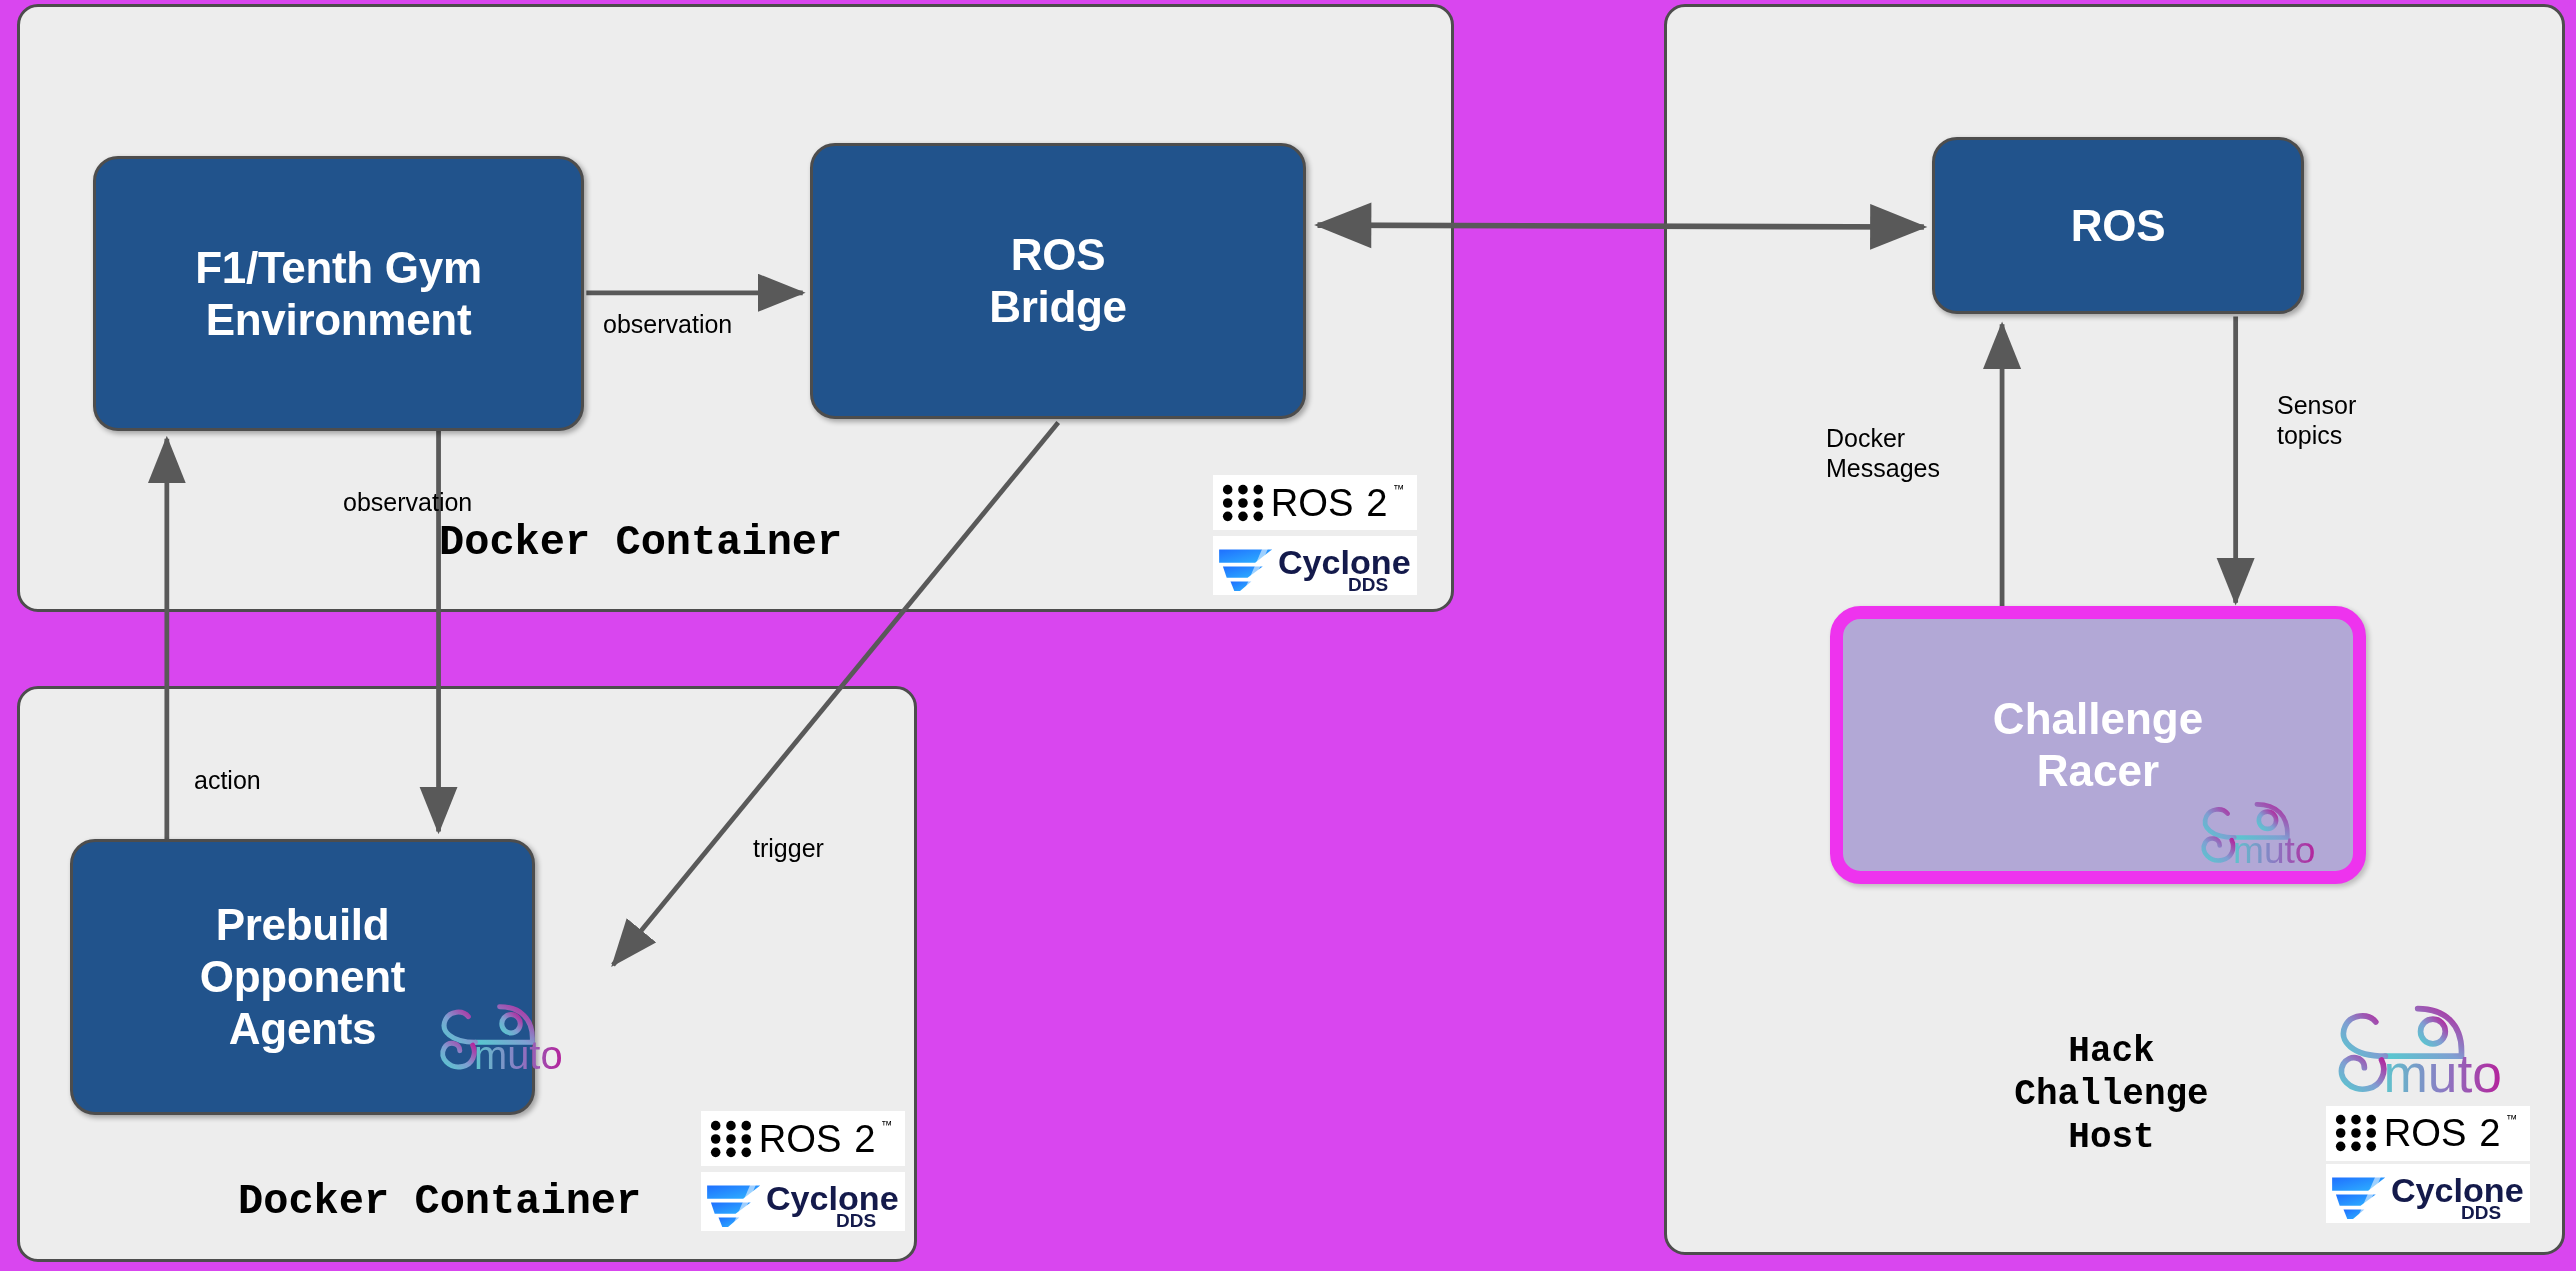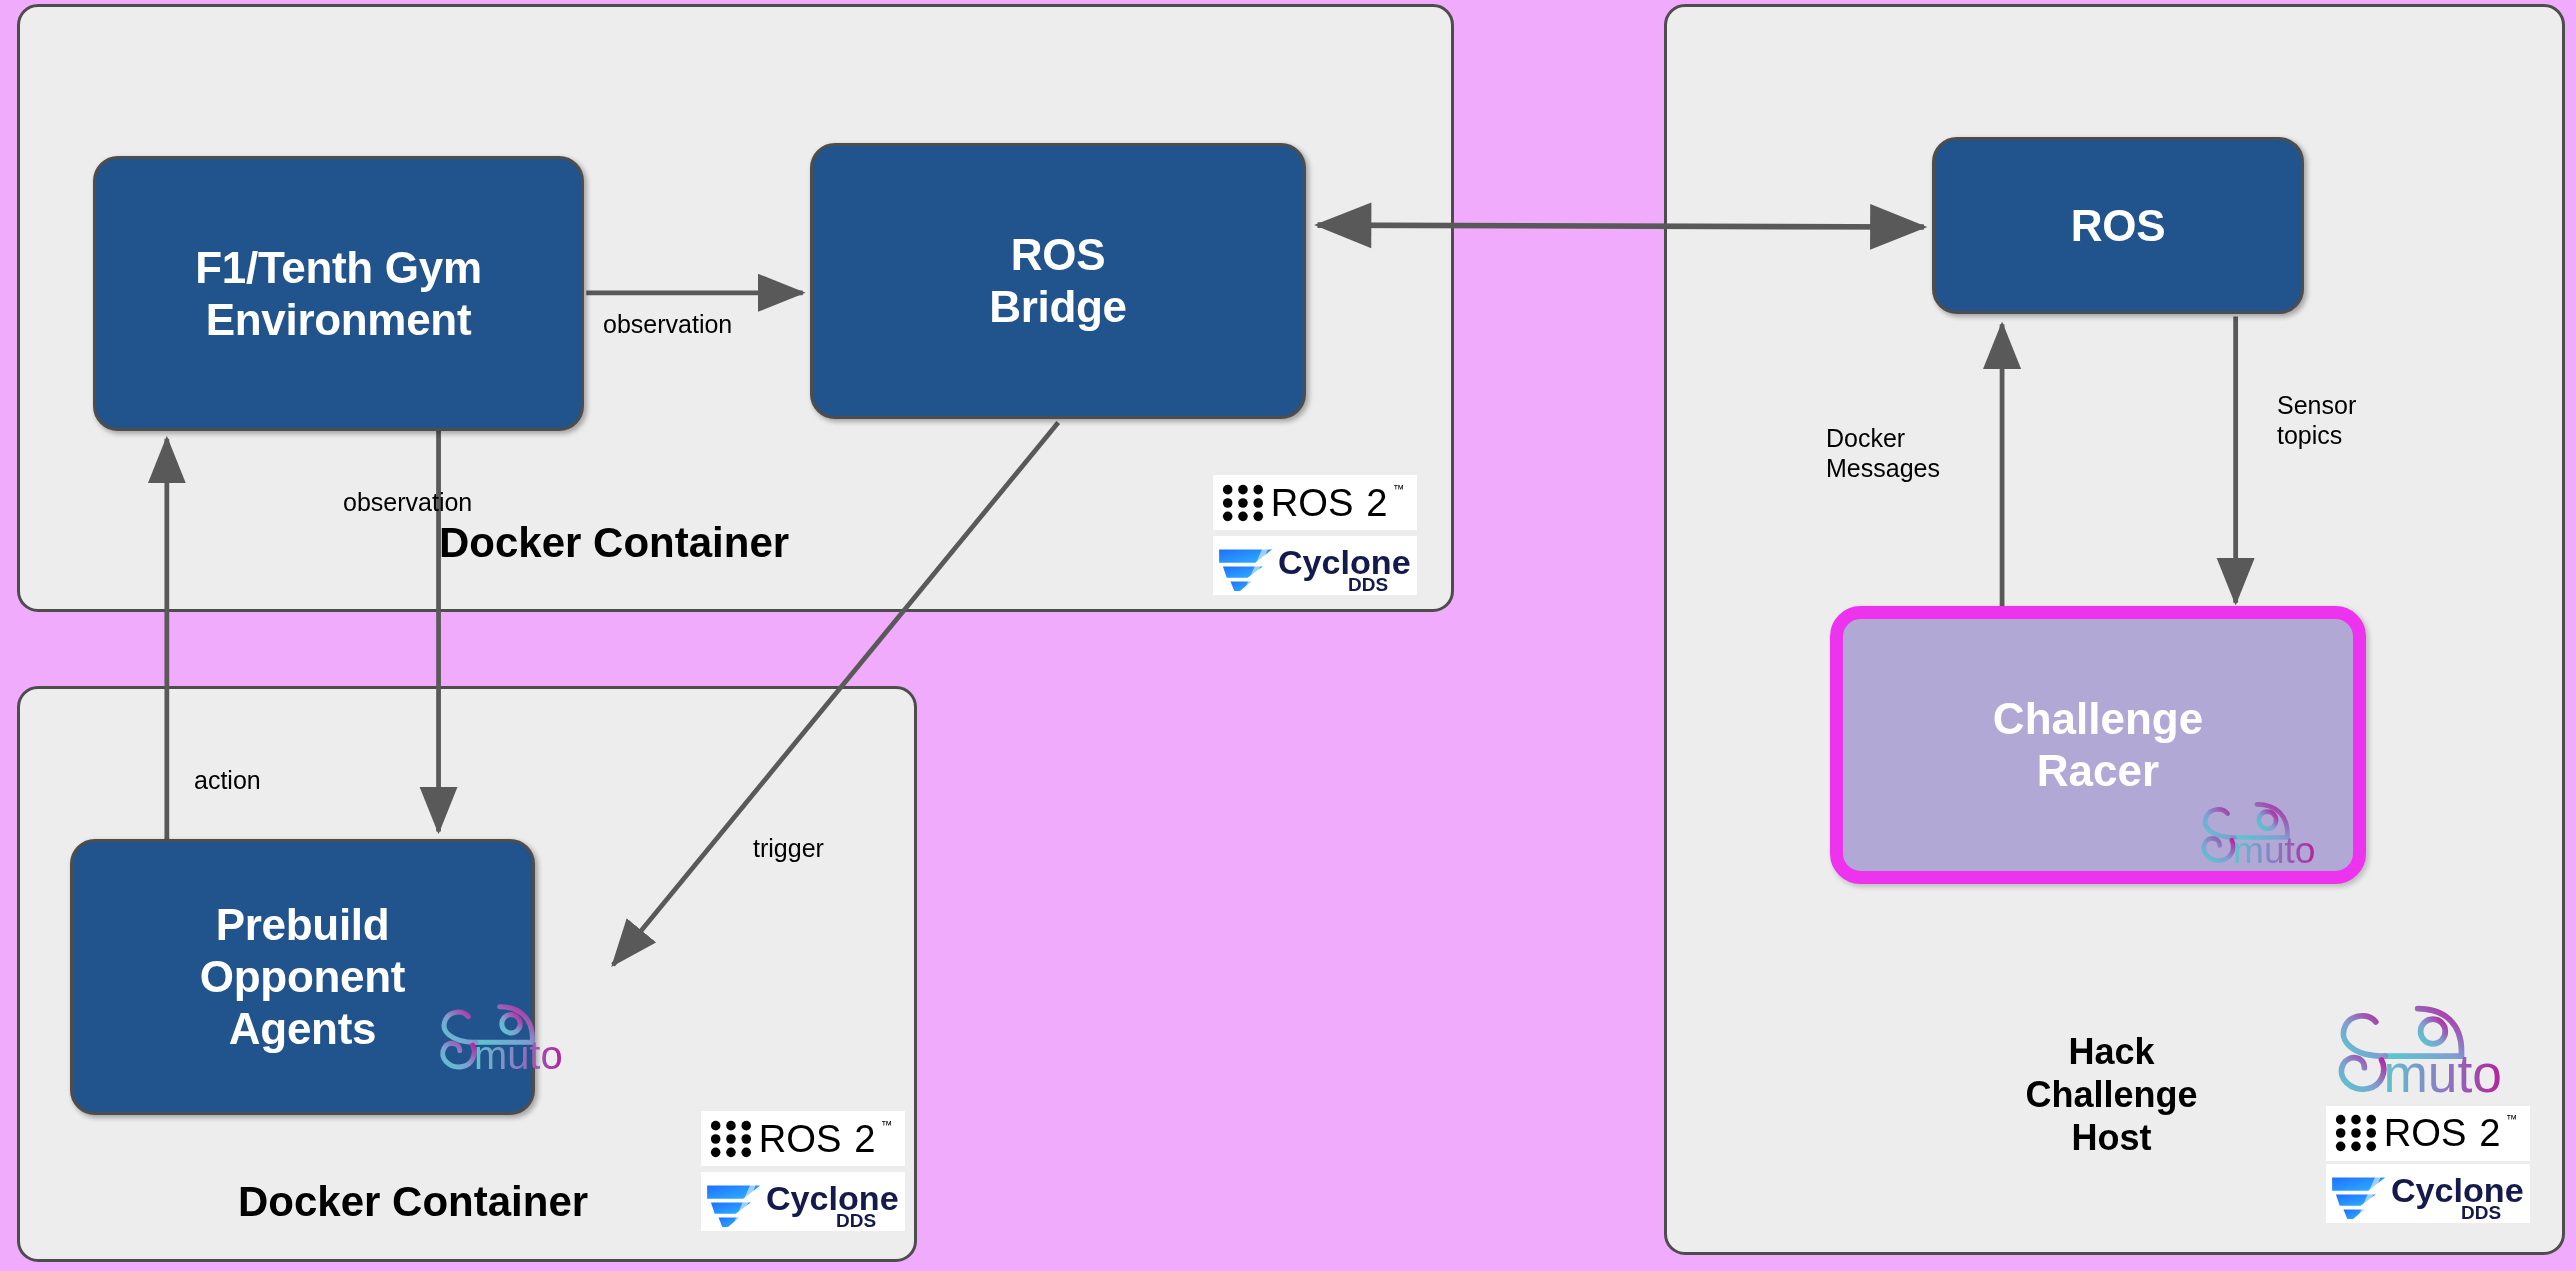--- a/index.html
+++ b/index.html
@@ -5,21 +5,21 @@
   * { box-sizing: border-box; margin: 0; padding: 0; }
   html, body {
     width: 2576px; height: 1272px;
     background: #ffffff;
     font-family: "Liberation Sans", sans-serif;
     overflow: hidden;
   }
   #stage {
     position: relative;
     width: 2576px; height: 1272px;
-    background: #f0abfc;
+    background: #d946ef;
   }
 
   
   .group {
     position: absolute;
     background: #ededed;
     border: 3.8px solid #4d4d4d;
     border-radius: 21px;
   }
   #grp-sim     { left: 17px;   top: 3.8px;    width: 1437px; height: 608px; }
@@ -69,20 +69,21 @@
   }
 
   
   .group-caption {
     position: absolute;
     font-weight: bold;
     color: #000000;
     text-align: center;
     line-height: 1.2;
     white-space: pre-line;
+    font-family: Liberation Mono, monospace;
   }
   #cap-sim    { left: 439px;  top: 518px;  font-size: 42px; }
   #cap-agents { left: 238px;  top: 1177px; font-size: 42px; }
   #cap-host   { left: 1983px; top: 1030px; font-size: 36px; width: 257px; }
 
   
   .edge-label {
     position: absolute;
     font-size: 25px;
     color: #000000;

